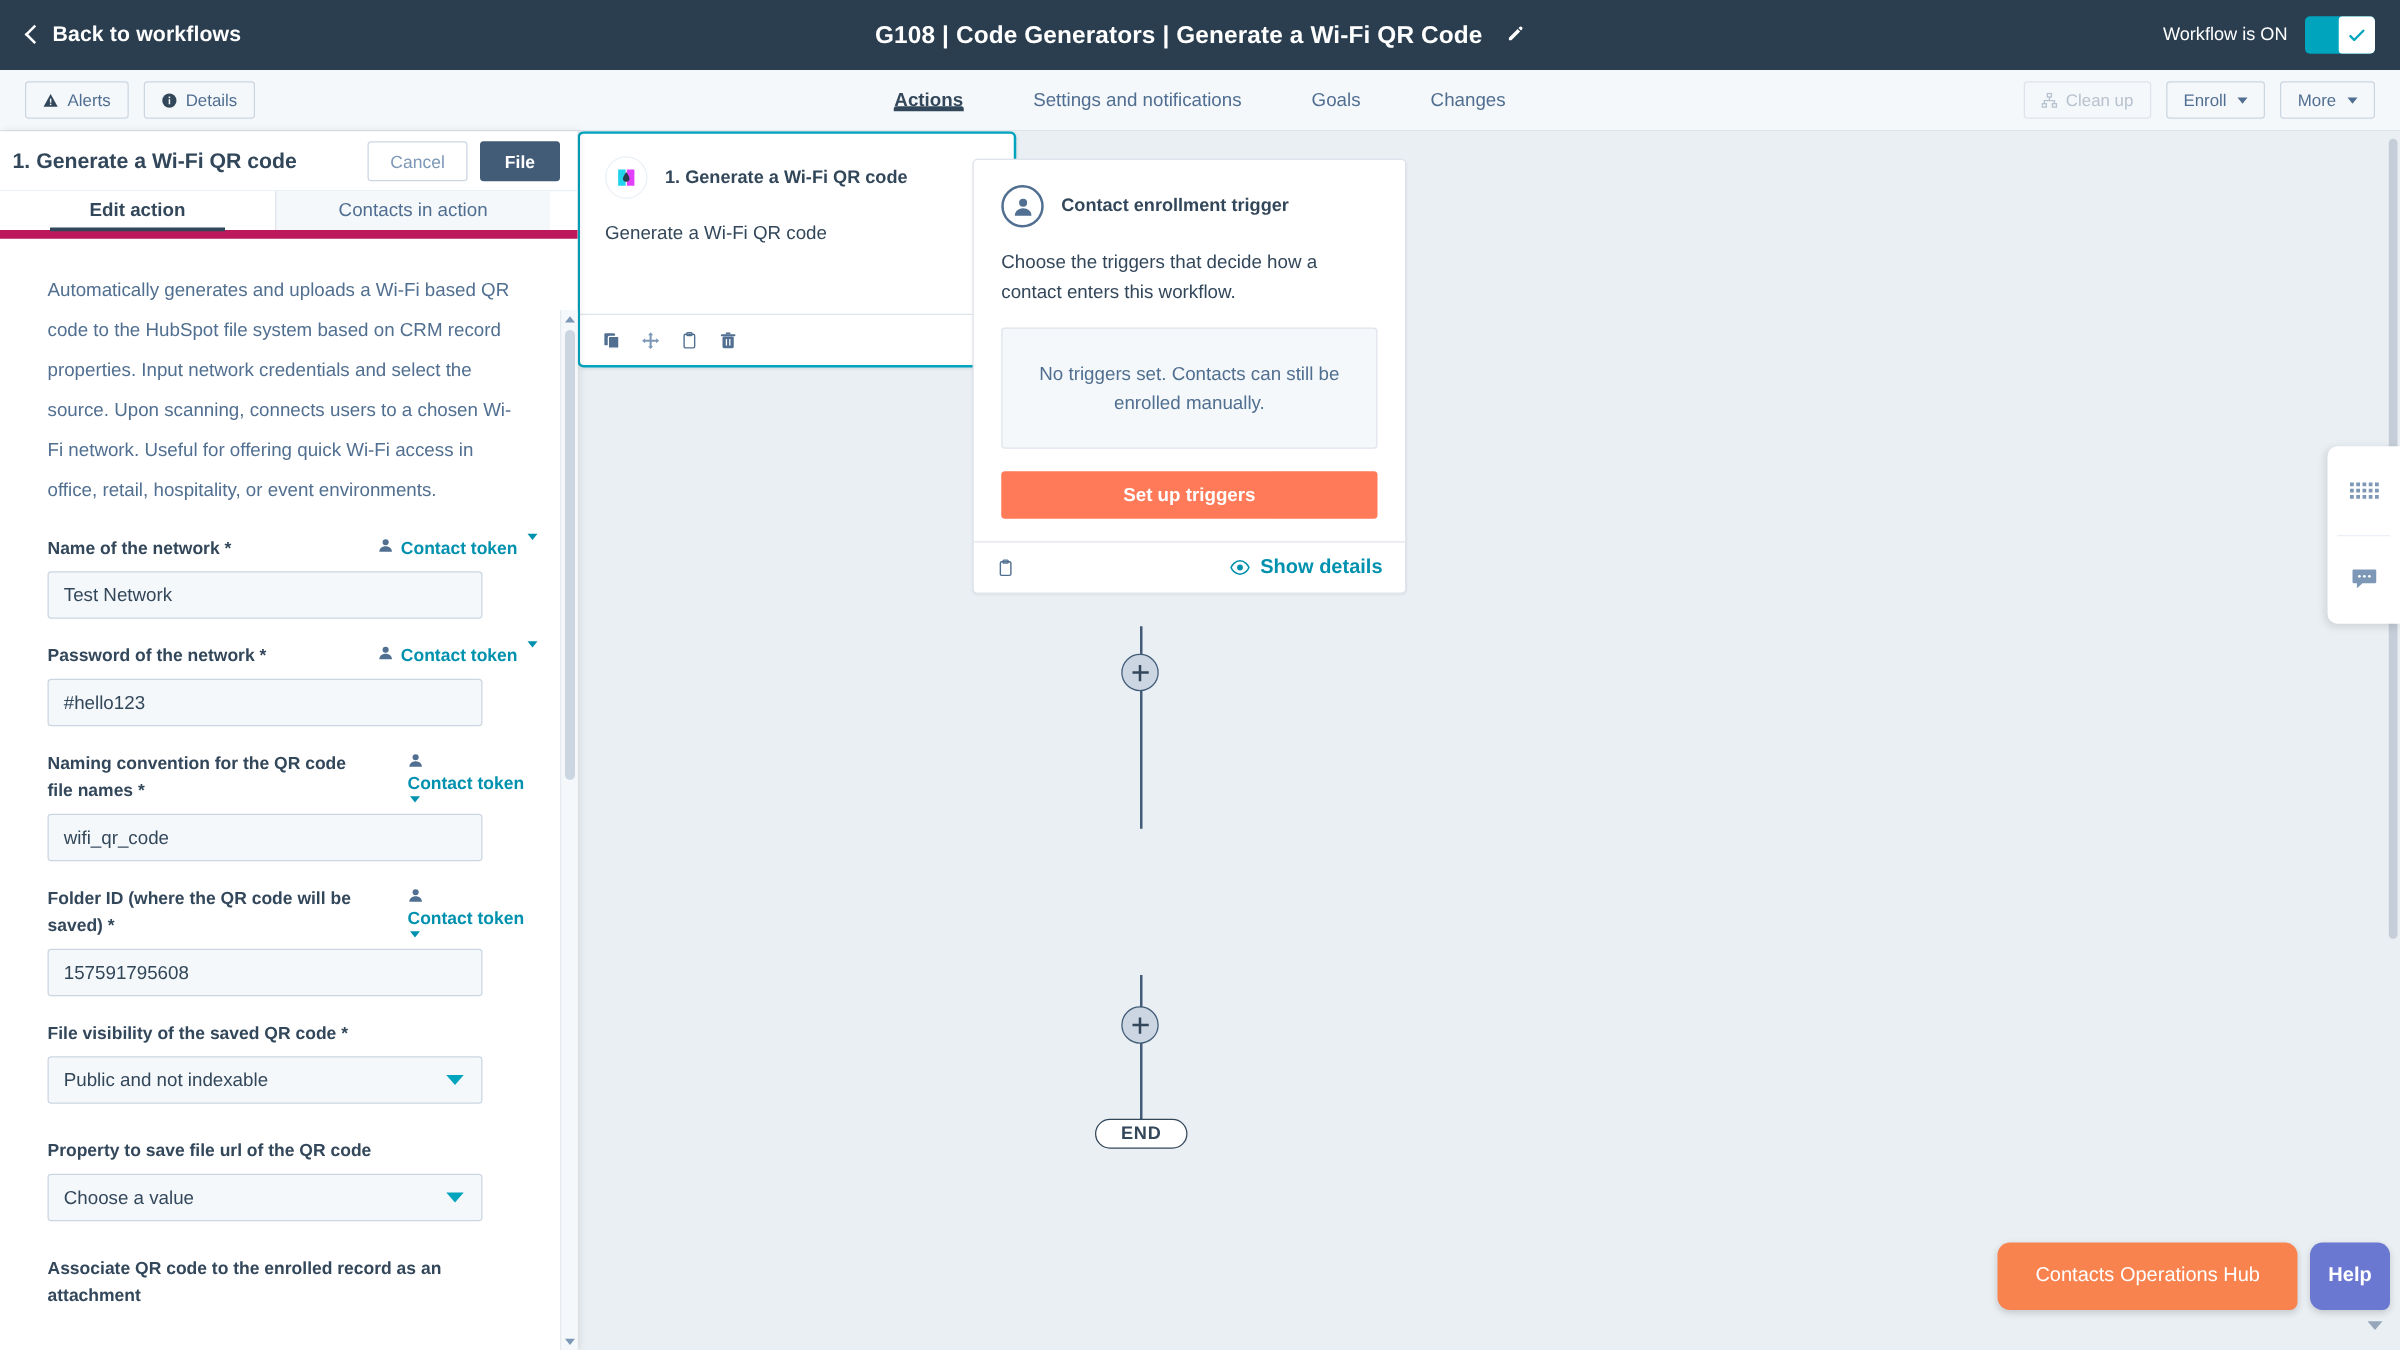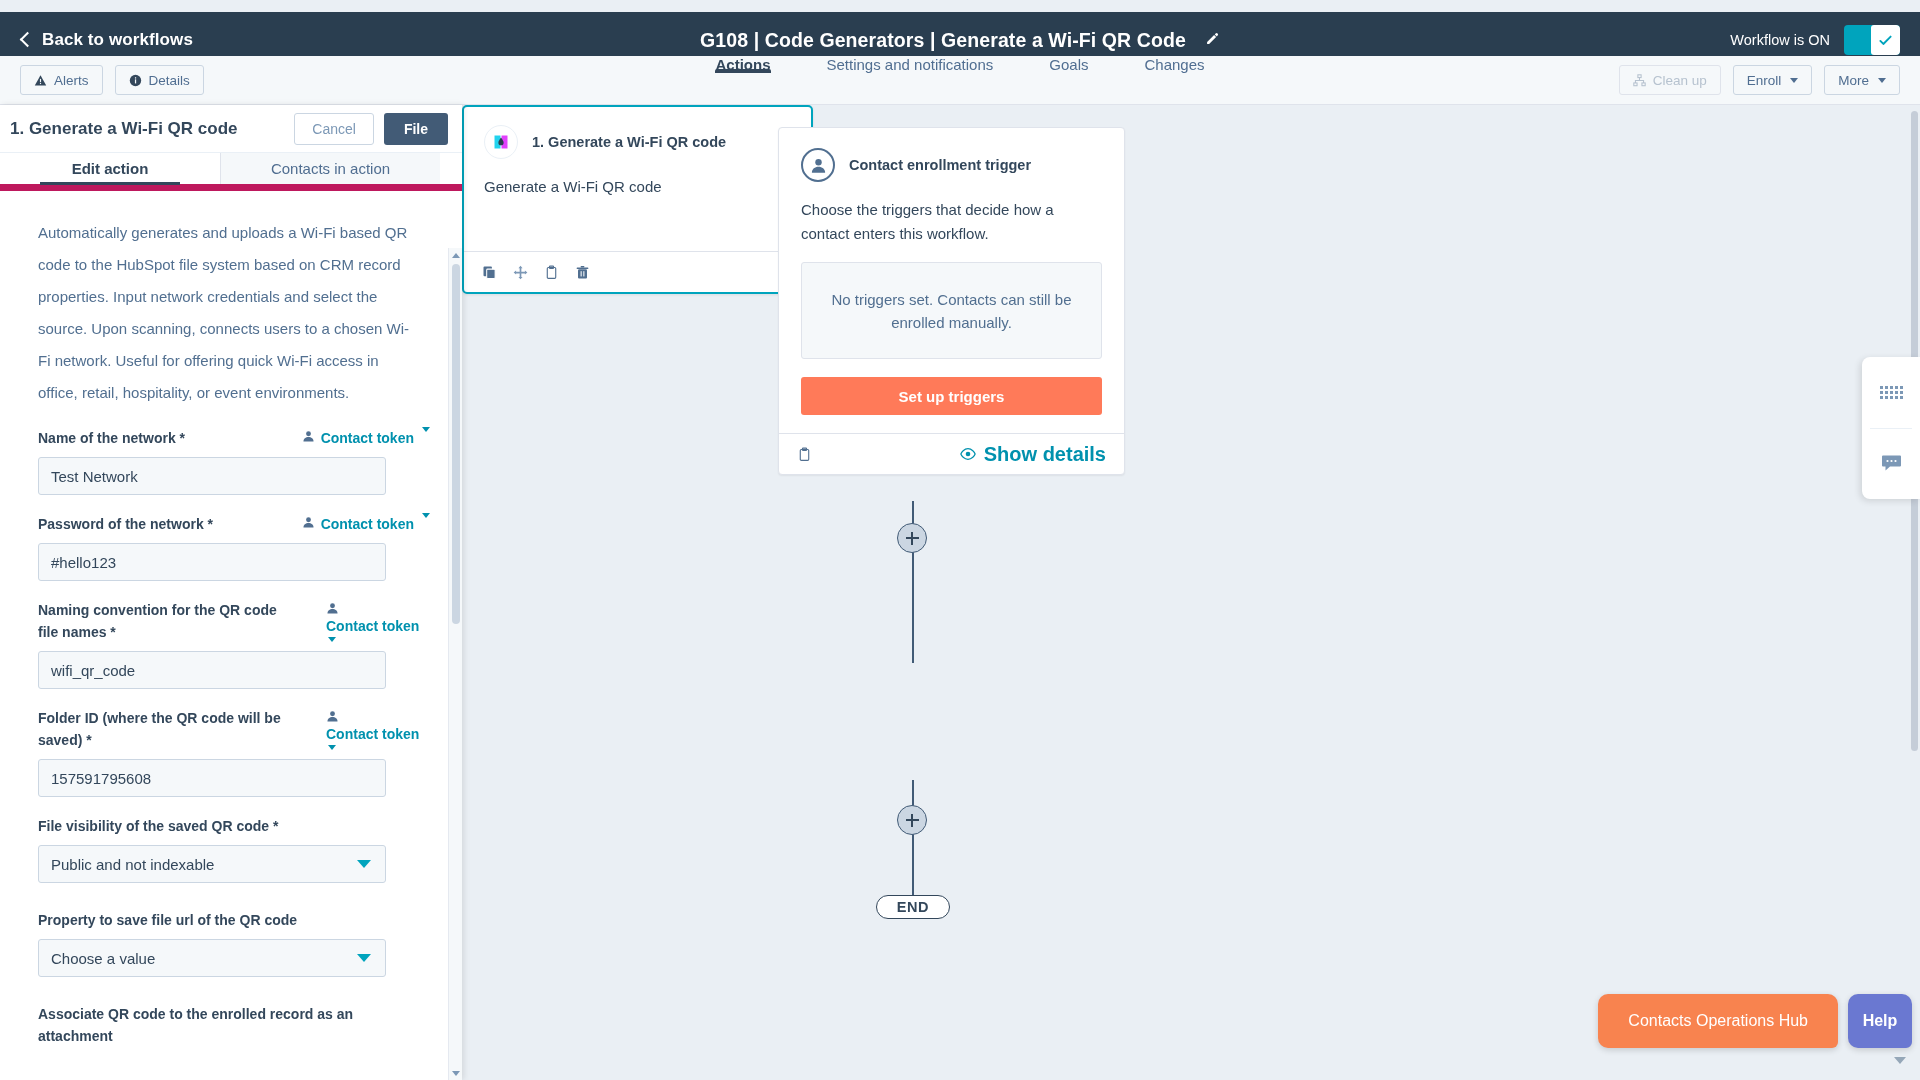--- a/index.html
+++ b/index.html
@@ -6,21 +6,21 @@
   html, body {
     width: 1920px; height: 1080px;
     overflow: hidden;
     font-family: "Liberation Sans", sans-serif;
     background: #eaeff4;
     color: #33475b;
   }
 
   
   #topbar {
-    position: absolute; top: 12px; left: 0;
+    position: absolute; top: 0; left: 0;
     width: 1920px; height: 56px;
     background: #2a3e50;
     display: flex; align-items: center;
   }
   #back-link {
     display: flex; align-items: center; gap: 9px;
     margin-left: 22px; cursor: pointer;
     color: #ffffff; font-size: 17px; font-weight: 700;
     letter-spacing: .1px;
   }
@@ -69,21 +69,21 @@
     display: inline-flex; align-items: center; gap: 7px;
     height: 30px; padding: 0 13px;
     border: 1px solid #cbd6e2; border-radius: 3px;
     background: #f5f8fa; color: #506e91; font-size: 13.5px;
     cursor: pointer; white-space: nowrap;
   }
   .ghost-btn.disabled { color: #b6c2cf; border-color: #dfe3eb; background: #f5f8fa; cursor: default; }
   #left-btn-group { display: flex; gap: 12px; margin-left: 20px; }
   #center-tabs {
     position: absolute; left: 0; right: 0; top: 0; height: 49px;
-    display: flex; align-items: flex-start; justify-content: center; gap: 0;
+    display: flex; align-items: center; justify-content: center; gap: 0;
     pointer-events: none;
   }
   .tab {
     pointer-events: auto; cursor: pointer;
     display: flex; align-items: center; padding: 0 28px;
     font-size: 15px; color: #506e91; position: relative;
   }
   .tab.active { color: #33475b; font-weight: 700; }
   .tab.active::after {
     content: ""; position: absolute; left: 28px; right: 28px; bottom: 0;
@@ -240,21 +240,21 @@
     background: #ff7a59; color: #fff; font-size: 15px; font-weight: 700;
     display: flex; align-items: center; justify-content: center; cursor: pointer;
   }
   .card-footer {
     border-top: 1px solid #dfe3eb; height: 41px;
     display: flex; align-items: center; padding: 0 18px;
   }
   .icon-btn { cursor: pointer; display: inline-flex; align-items: center; }
   #show-details {
     margin-left: auto; display: flex; align-items: center; gap: 8px;
-    color: #0091ae; font-size: 20px; font-weight: 700; cursor: pointer;
+    color: #0091ae; font-size: 16px; font-weight: 700; cursor: pointer;
   }
   
   .conn-line { position: absolute; width: 2px; background: #425b76; }
   .plus-node {
     position: absolute; width: 30px; height: 30px; border-radius: 50%;
     background: #cbd6e2; border: 1.5px solid #425b76;
     display: flex; align-items: center; justify-content: center;
     cursor: pointer; z-index: 3;
   }
   .plus-node::before, .plus-node::after {

